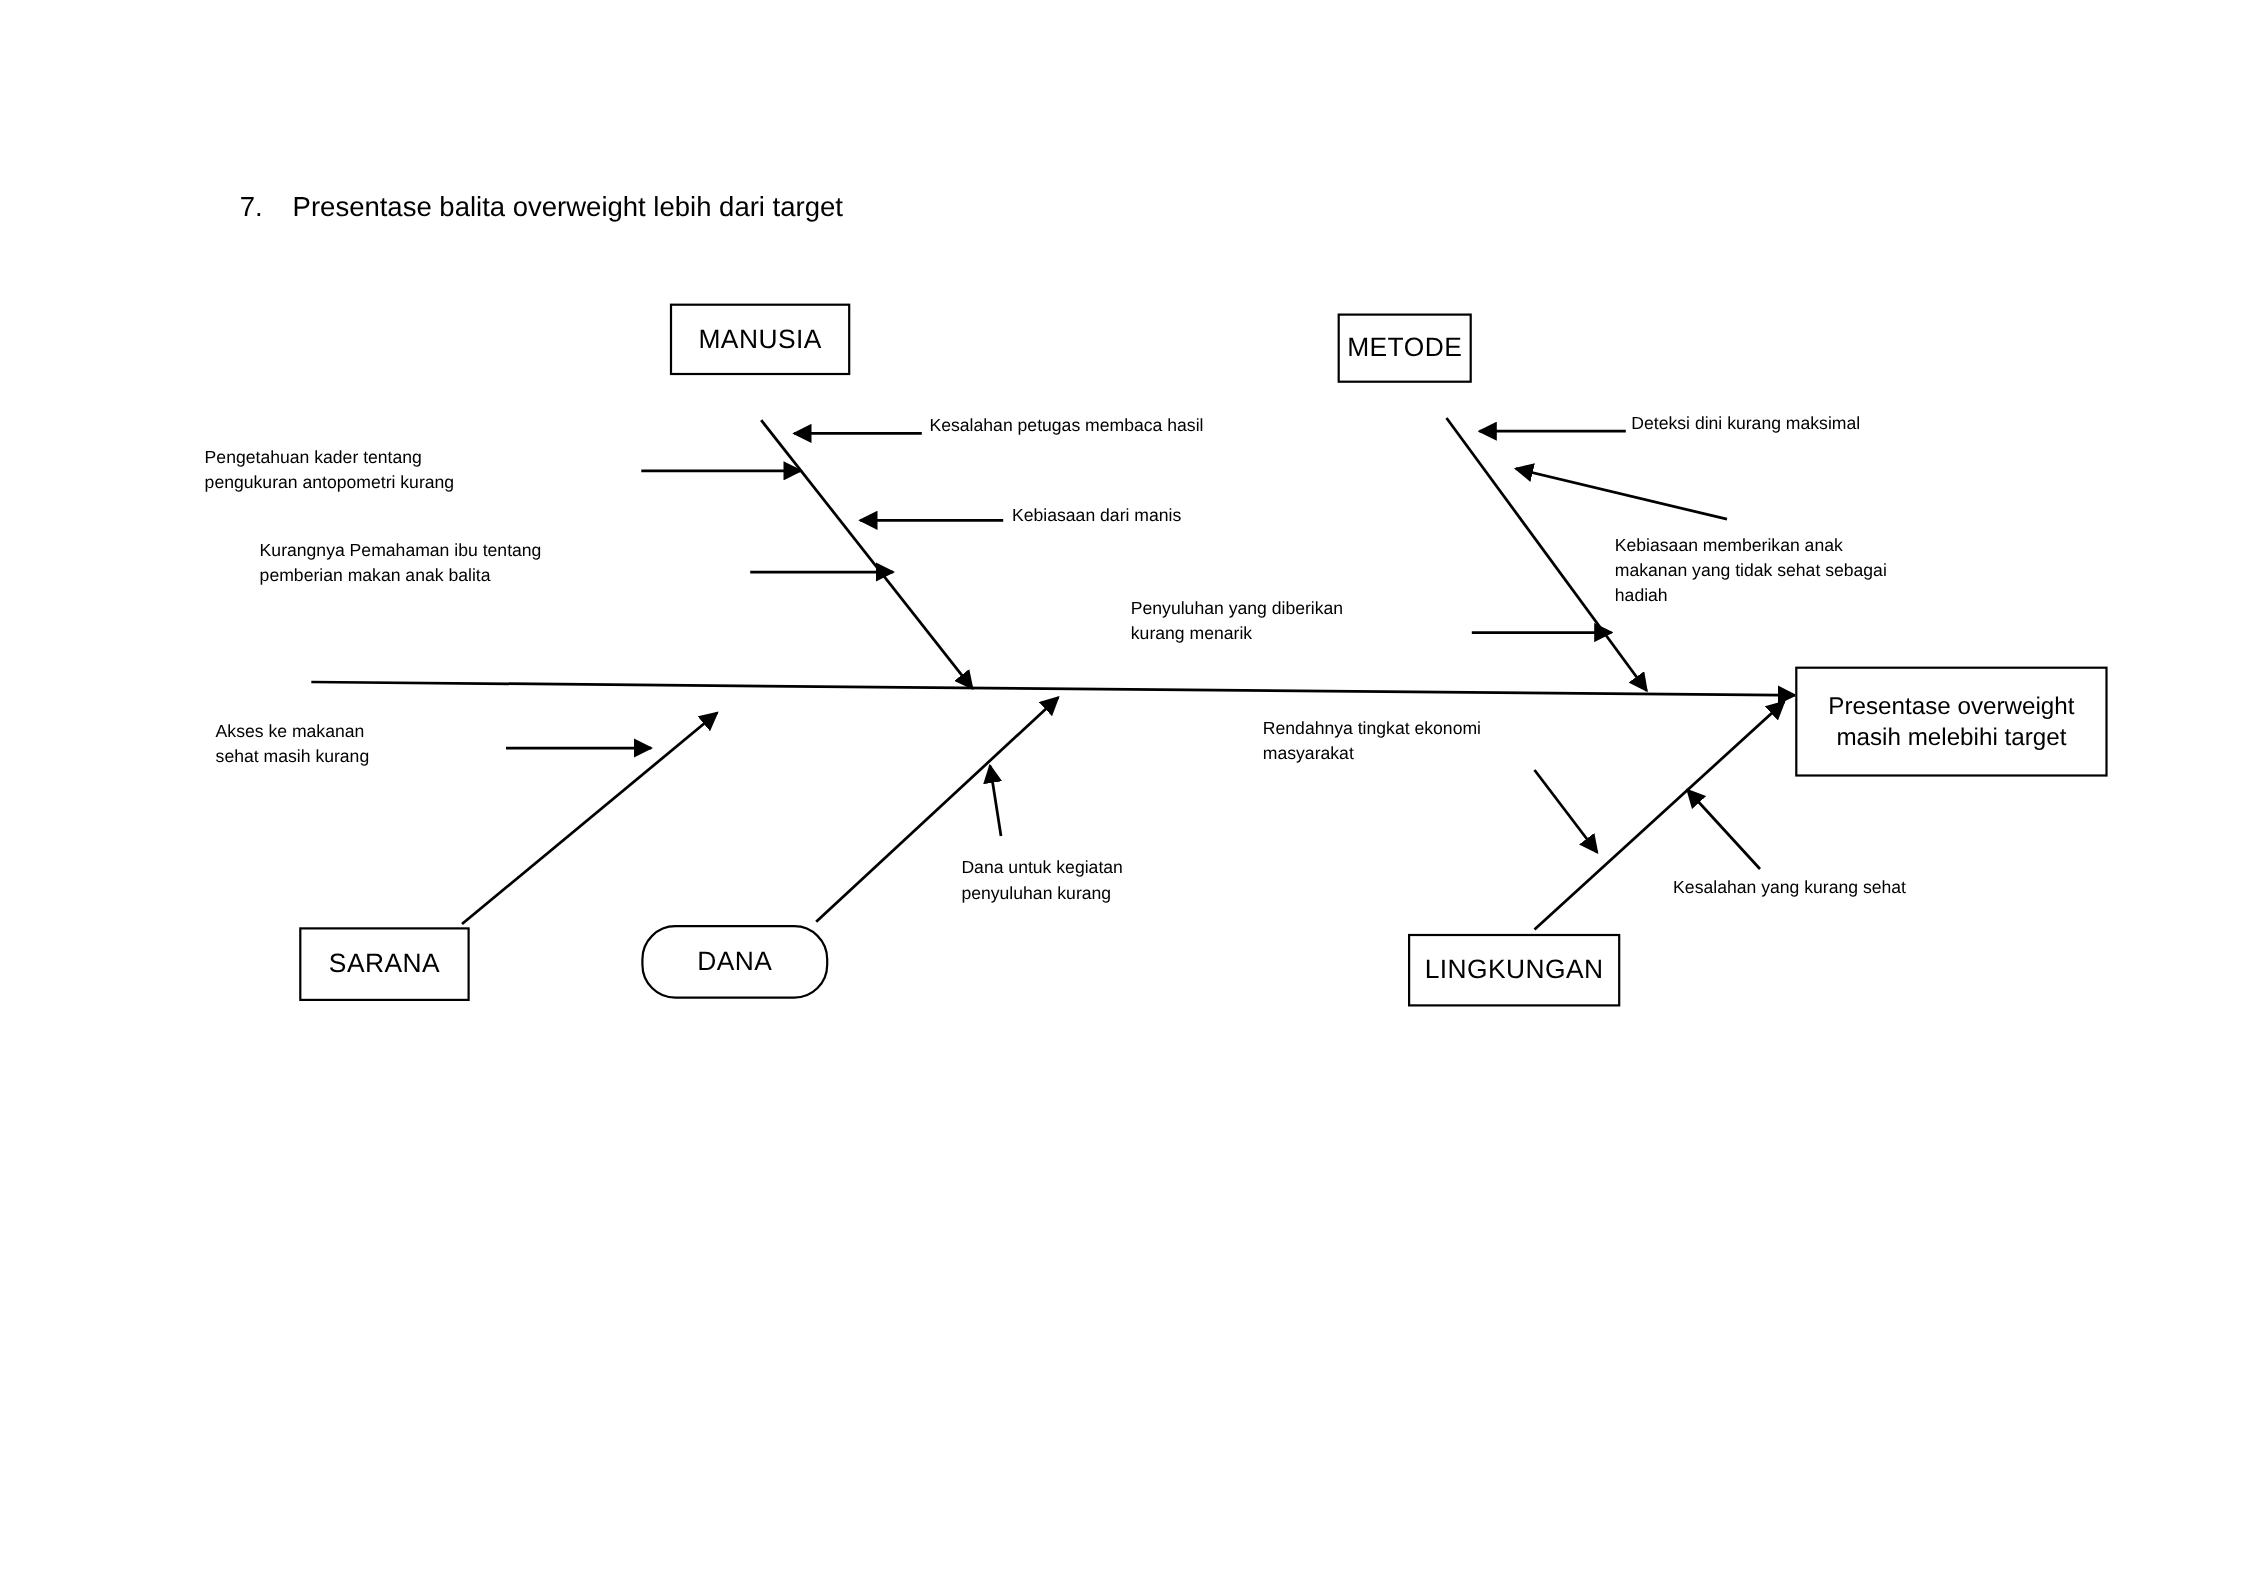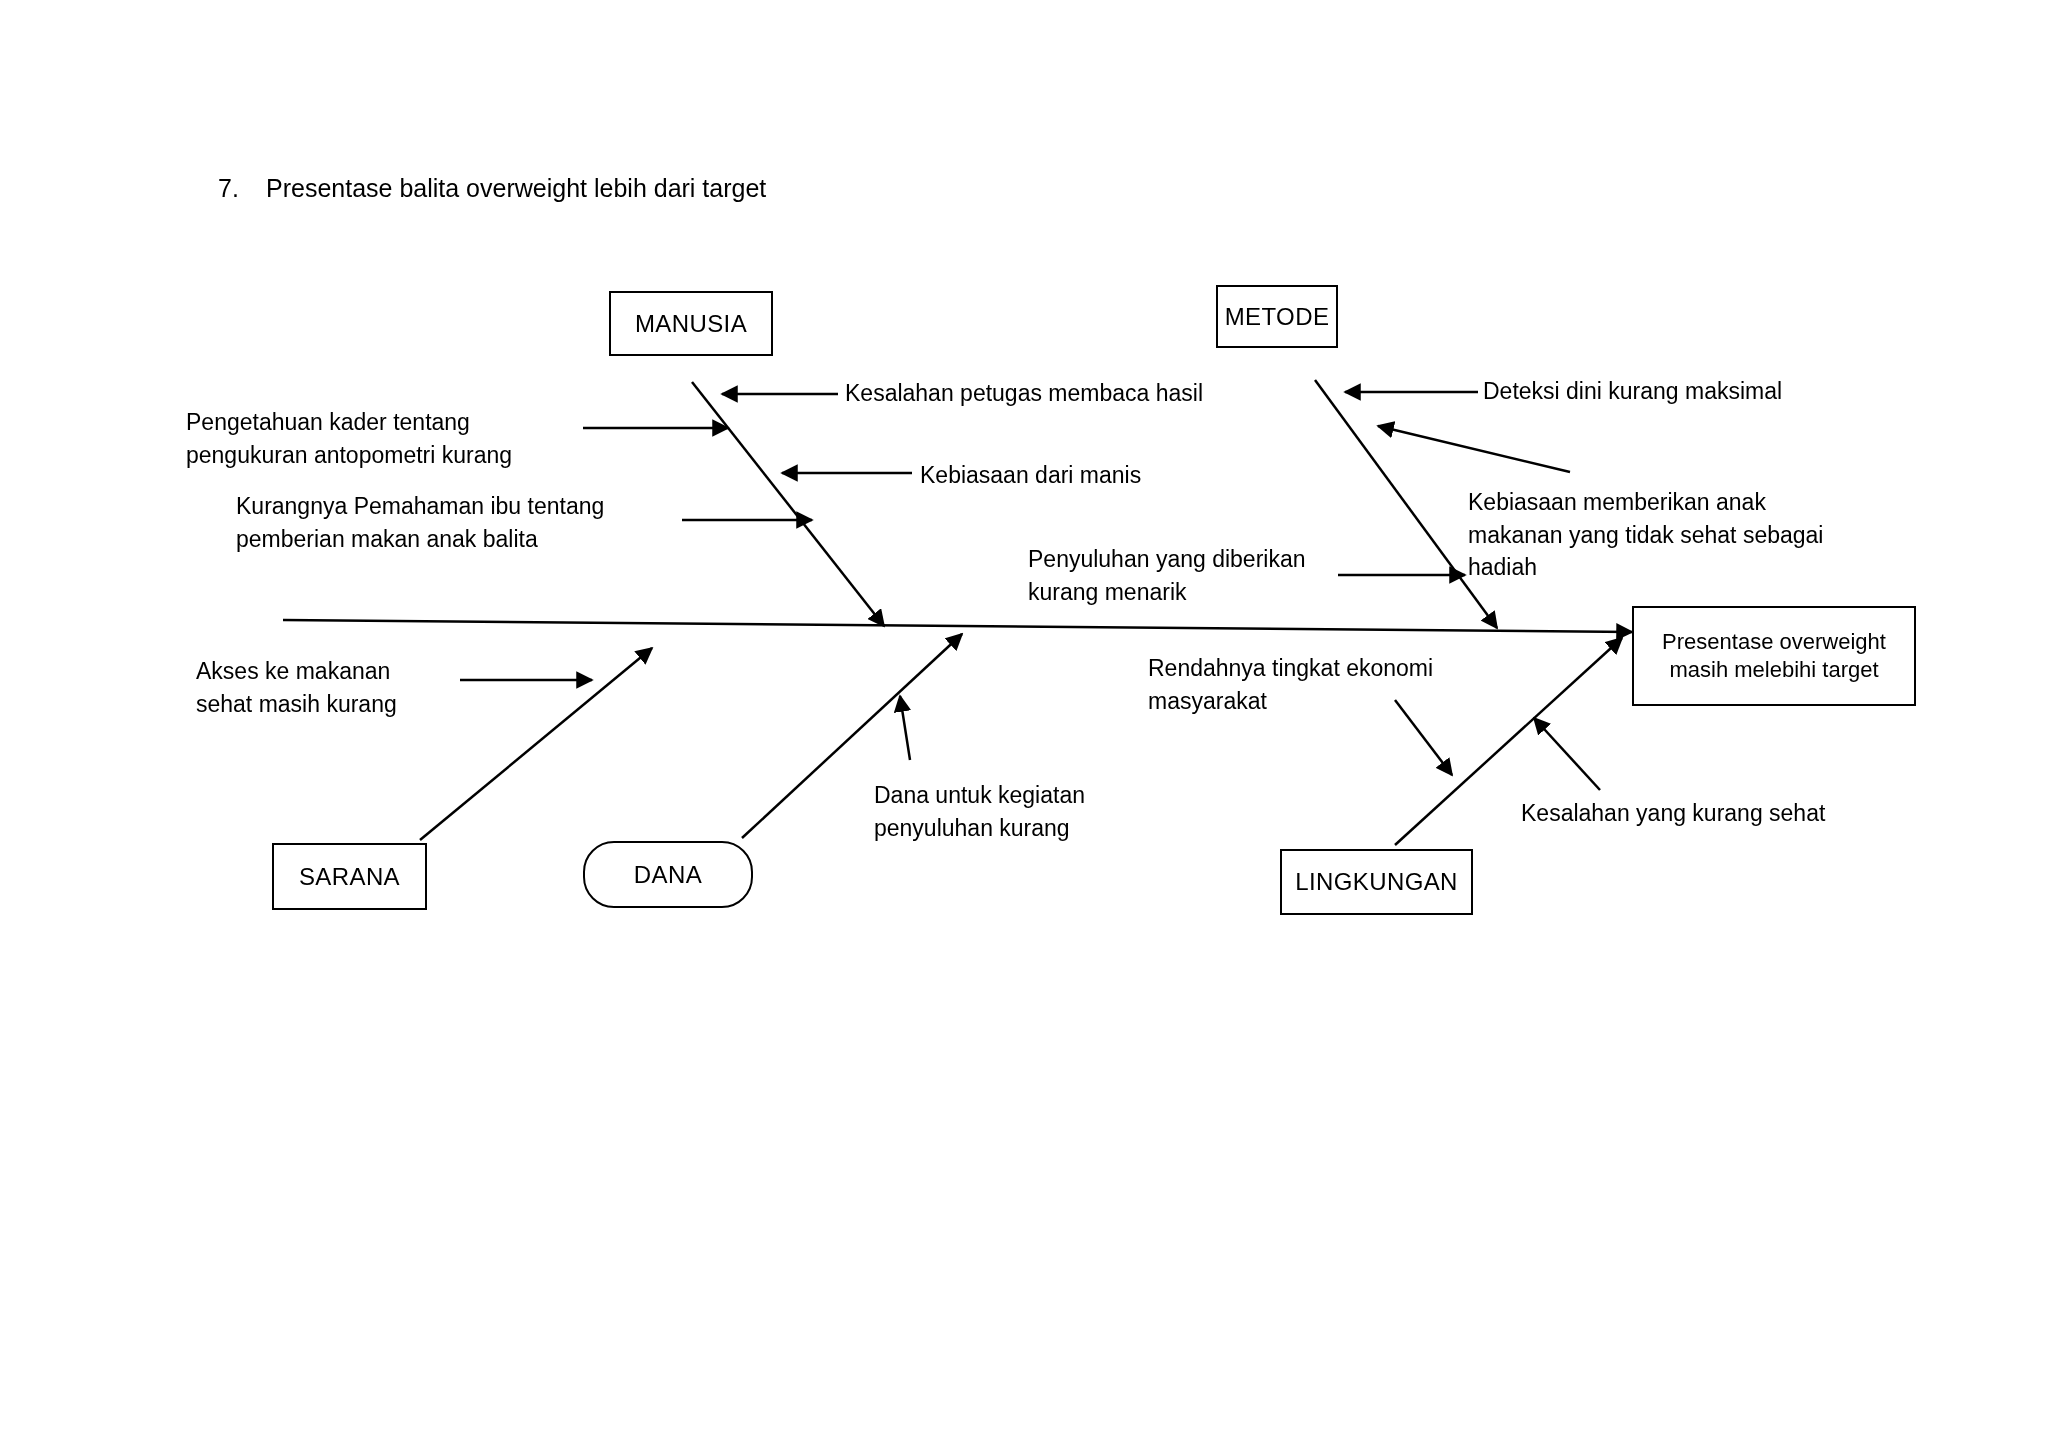--- a/index.html
+++ b/index.html
@@ -60,21 +60,21 @@
     display: flex;
     align-items: center;
     justify-content: center;
     font-family: "Liberation Sans", sans-serif;
     font-size: 24px;
     letter-spacing: 0.4px;
     color: #000;
     box-sizing: border-box;
   }
 
-  .box-manusia   { left: 609px;  top: 291px; width: 164px; height: 65px; }
+  .box-manusia   { left: 609px;  top: 276px; width: 164px; height: 65px; }
   .box-metode    { left: 1216px; top: 285px; width: 122px; height: 63px; }
   .box-sarana    { left: 272px;  top: 843px; width: 155px; height: 67px; }
   .box-dana      { left: 583px;  top: 841px; width: 170px; height: 67px; border-radius: 31px; }
   .box-lingkungan{ left: 1280px; top: 849px; width: 193px; height: 66px; }
 
   
   .effect-box {
     position: absolute;
     left: 1632px;
     top: 606px;
@@ -90,21 +90,21 @@
     font-family: "Liberation Sans", sans-serif;
     font-size: 22px;
     line-height: 1.28;
     color: #000;
   }
 
   
   .cause {
     position: absolute;
     font-family: "Liberation Sans", sans-serif;
-    font-size: 23px;
+    font-size: 16px;
     line-height: 1.42;
     color: #000;
     white-space: pre-line;
   }
 
   .c-pengetahuan { left: 186px;  top: 406px; width: 420px; }
   .c-kurangnya   { left: 236px;  top: 490px; width: 430px; }
   .c-kesalahan   { left: 845px;  top: 377px; width: 420px; }
   .c-kebiasaan-m { left: 920px;  top: 459px; width: 340px; }
   .c-deteksi     { left: 1483px; top: 375px; width: 420px; }

